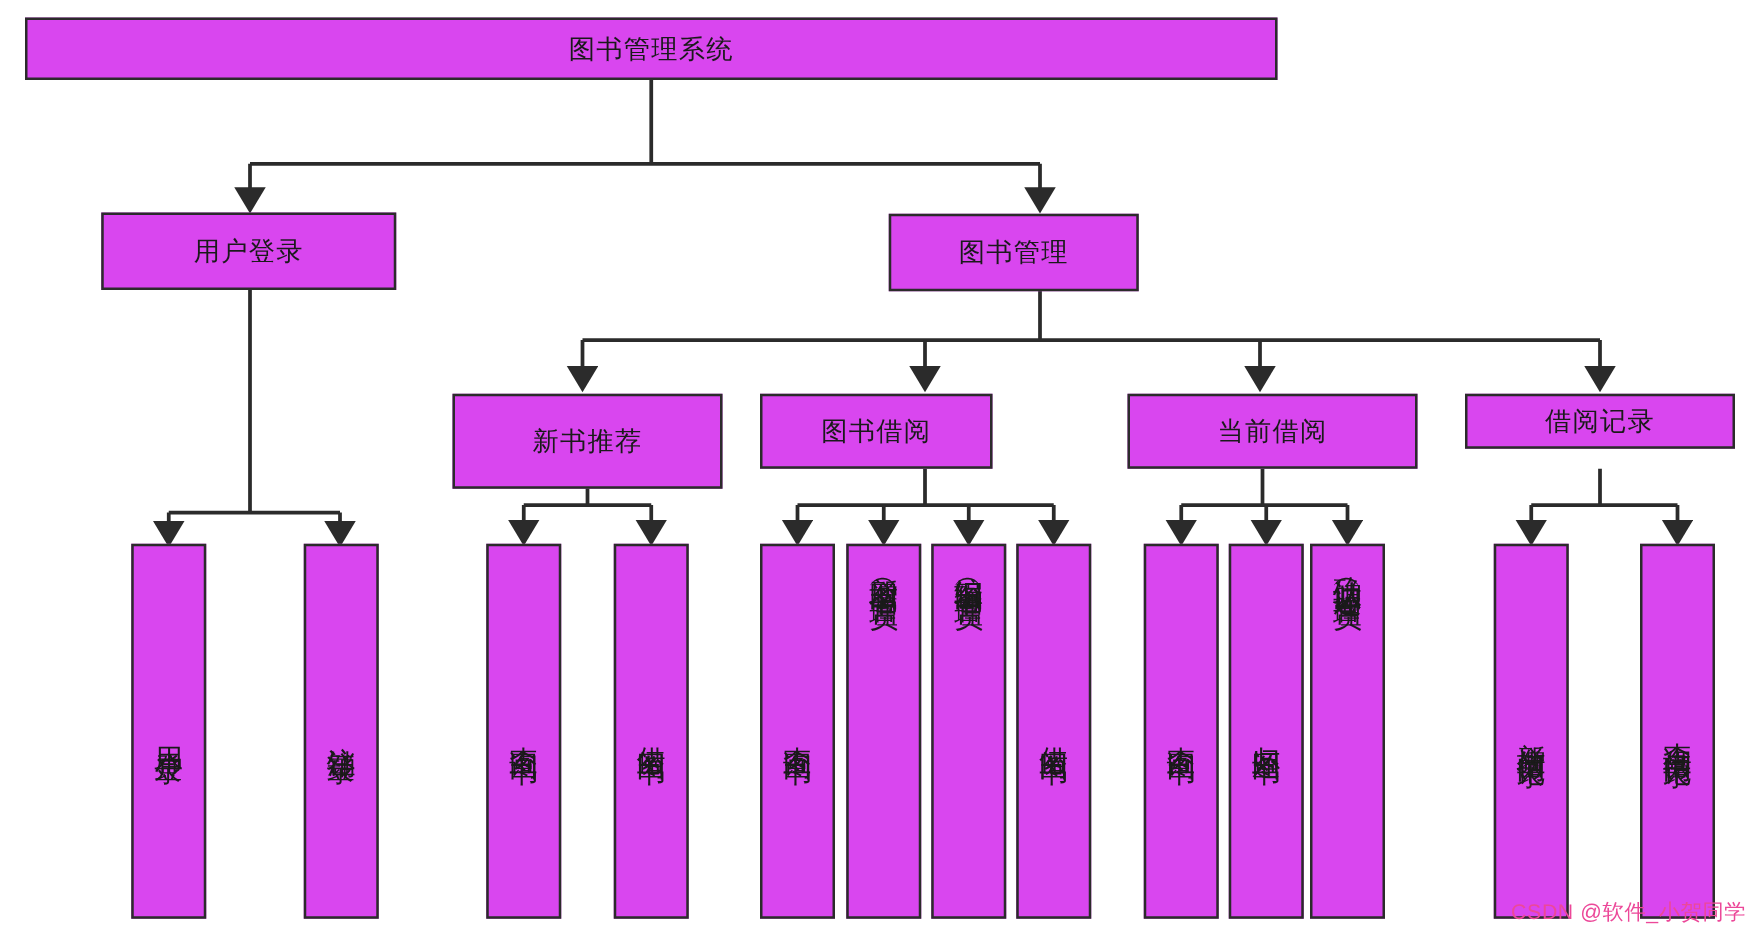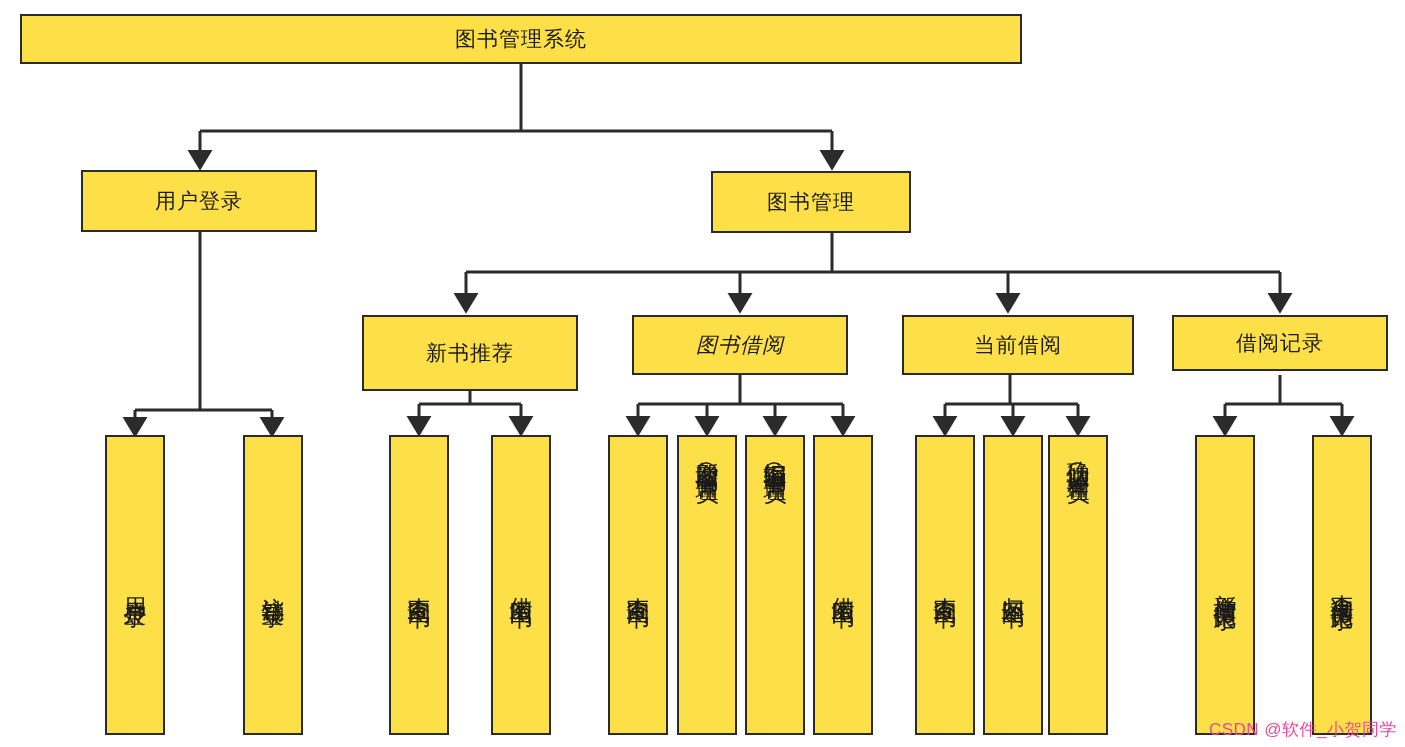--- a/index.html
+++ b/index.html
@@ -21,21 +21,21 @@
     position: absolute;
     left: 0;
     top: 0;
     width: 1405px;
     height: 747px;
     pointer-events: none;
   }
   .node {
     position: absolute;
     box-sizing: border-box;
-    background: #fde047;
+    background: #d946ef;
     border: 2px solid #2b2b2b;
     display: flex;
     align-items: center;
     justify-content: center;
     color: #1a1a1a;
   }
   .node.horiz {
     font-size: 21px;
     letter-spacing: 1px;
   }
@@ -128,27 +128,27 @@
   <div class="node horiz" style="left:81px; top:170px; width:236px; height:62px;">
     <span>用户登录</span>
   </div>
   <div class="node horiz" style="left:711px; top:171px; width:200px; height:62px;">
     <span>图书管理</span>
   </div>
 
   <div class="node horiz" style="left:362px; top:315px; width:216px; height:76px;">
     <span>新书推荐</span>
   </div>
-  <div class="node horiz" style="left:632px; top:315px; width:216px; height:60px;font-style:italic;">
+  <div class="node horiz" style="left:608px; top:315px; width:186px; height:60px;">
     <span>图书借阅</span>
   </div>
   <div class="node horiz" style="left:902px; top:315px; width:232px; height:60px;">
     <span>当前借阅</span>
   </div>
-  <div class="node horiz" style="left:1172px; top:315px; width:216px; height:56px;">
+  <div class="node horiz" style="left:1172px; top:315px; width:216px; height:44px;">
     <span>借阅记录</span>
   </div>
 
   <div class="node leaf center" style="left:105px; top:435px; width:60px; height:300px;">
     <span class="vtext">用户登录</span>
   </div>
   <div class="node leaf center" style="left:243px; top:435px; width:60px; height:300px;">
     <span class="vtext">注销登录</span>
   </div>
 

